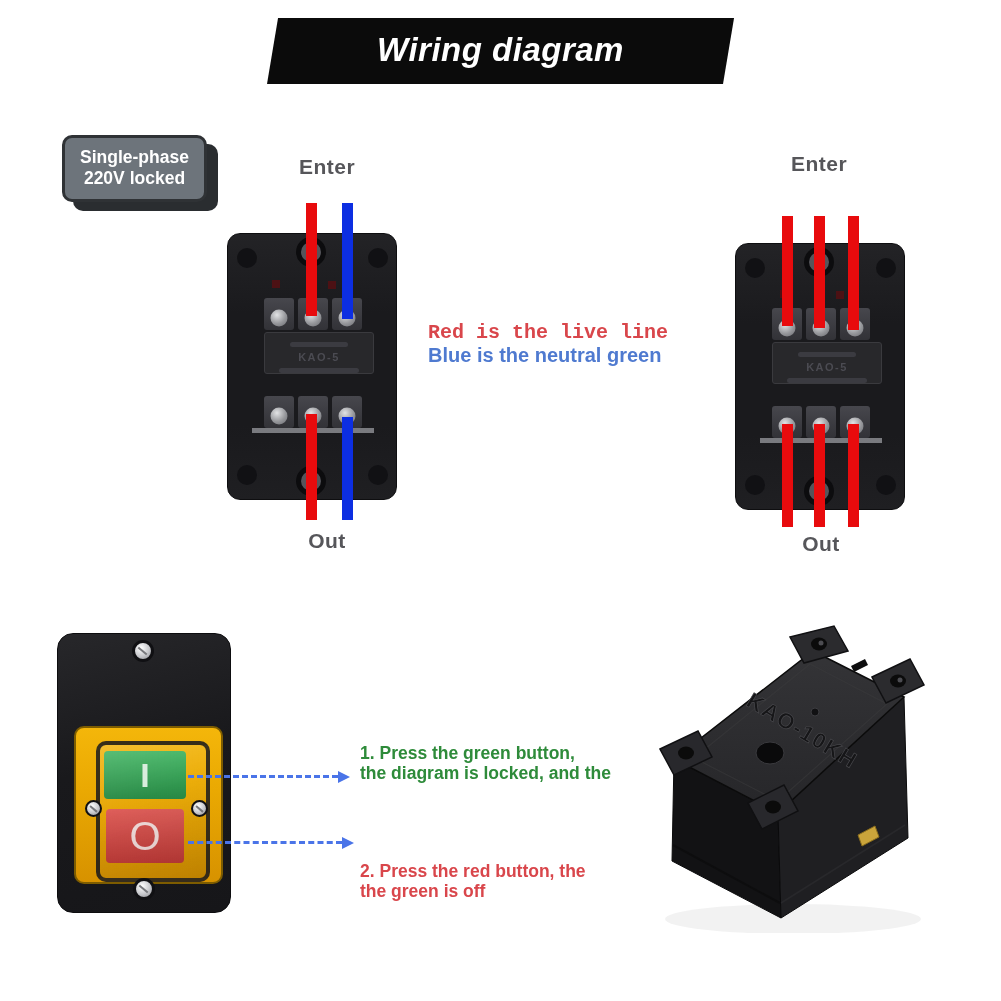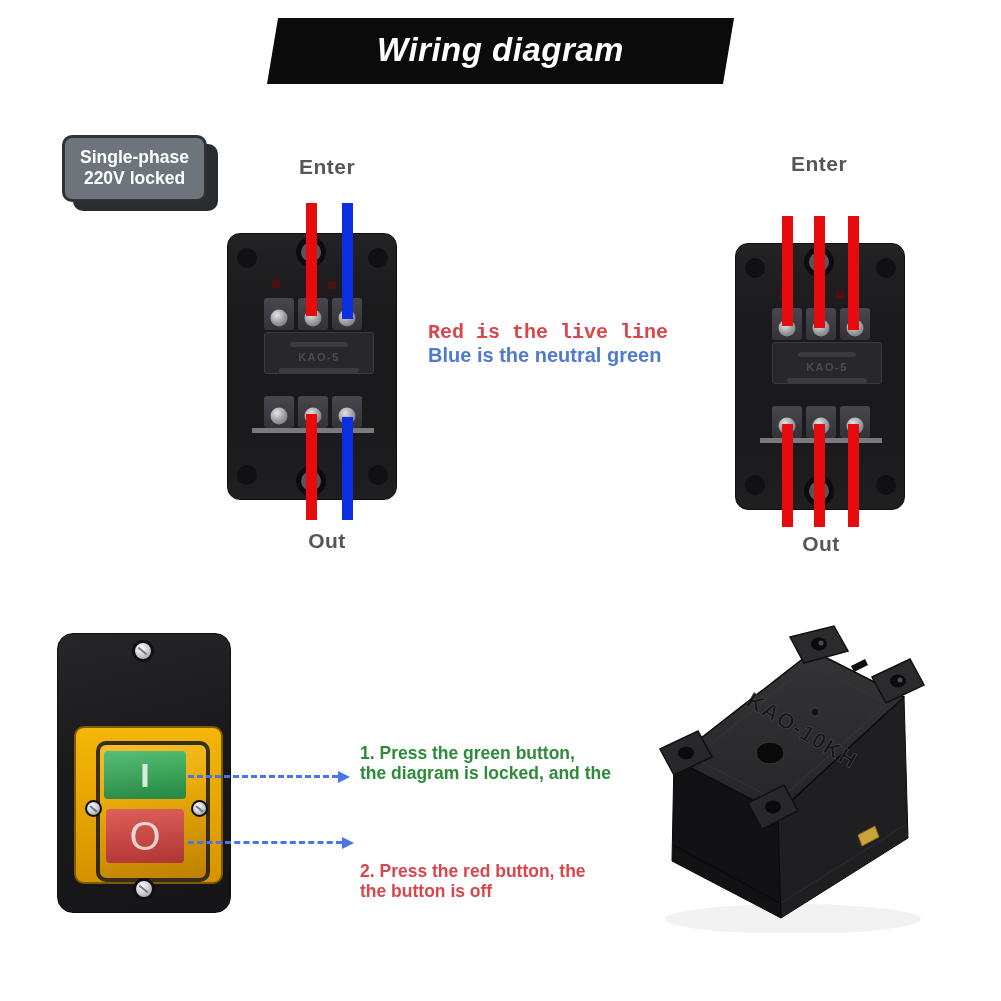--- a/index.html
+++ b/index.html
@@ -207,21 +207,21 @@
   <div class="arrow-head" style="left:338px;top:771px;"></div>
   <div class="dash-line" style="left:188px;top:841px;width:154px;"></div>
   <div class="arrow-head" style="left:342px;top:837px;"></div>
 
   <div class="instr green">
     <div>1. Press the green button,</div>
     <div>the diagram is locked, and the</div>
   </div>
   <div class="instr red">
     <div>2. Press the red button, the</div>
-    <div>the button is off</div>
+    <div>the green is off</div>
   </div>
 
   <svg class="box3d" width="350" height="320" viewBox="0 0 350 320">
     <defs>
       <linearGradient id="topGrad" x1="0" y1="0" x2="0" y2="1">
         <stop offset="0" stop-color="#343437"></stop>
           <stop offset="1" stop-color="#262629"></stop>
       </linearGradient>
     </defs>
     <ellipse cx="155" cy="306" rx="128" ry="15" fill="rgba(0,0,0,0.05)"></ellipse>

